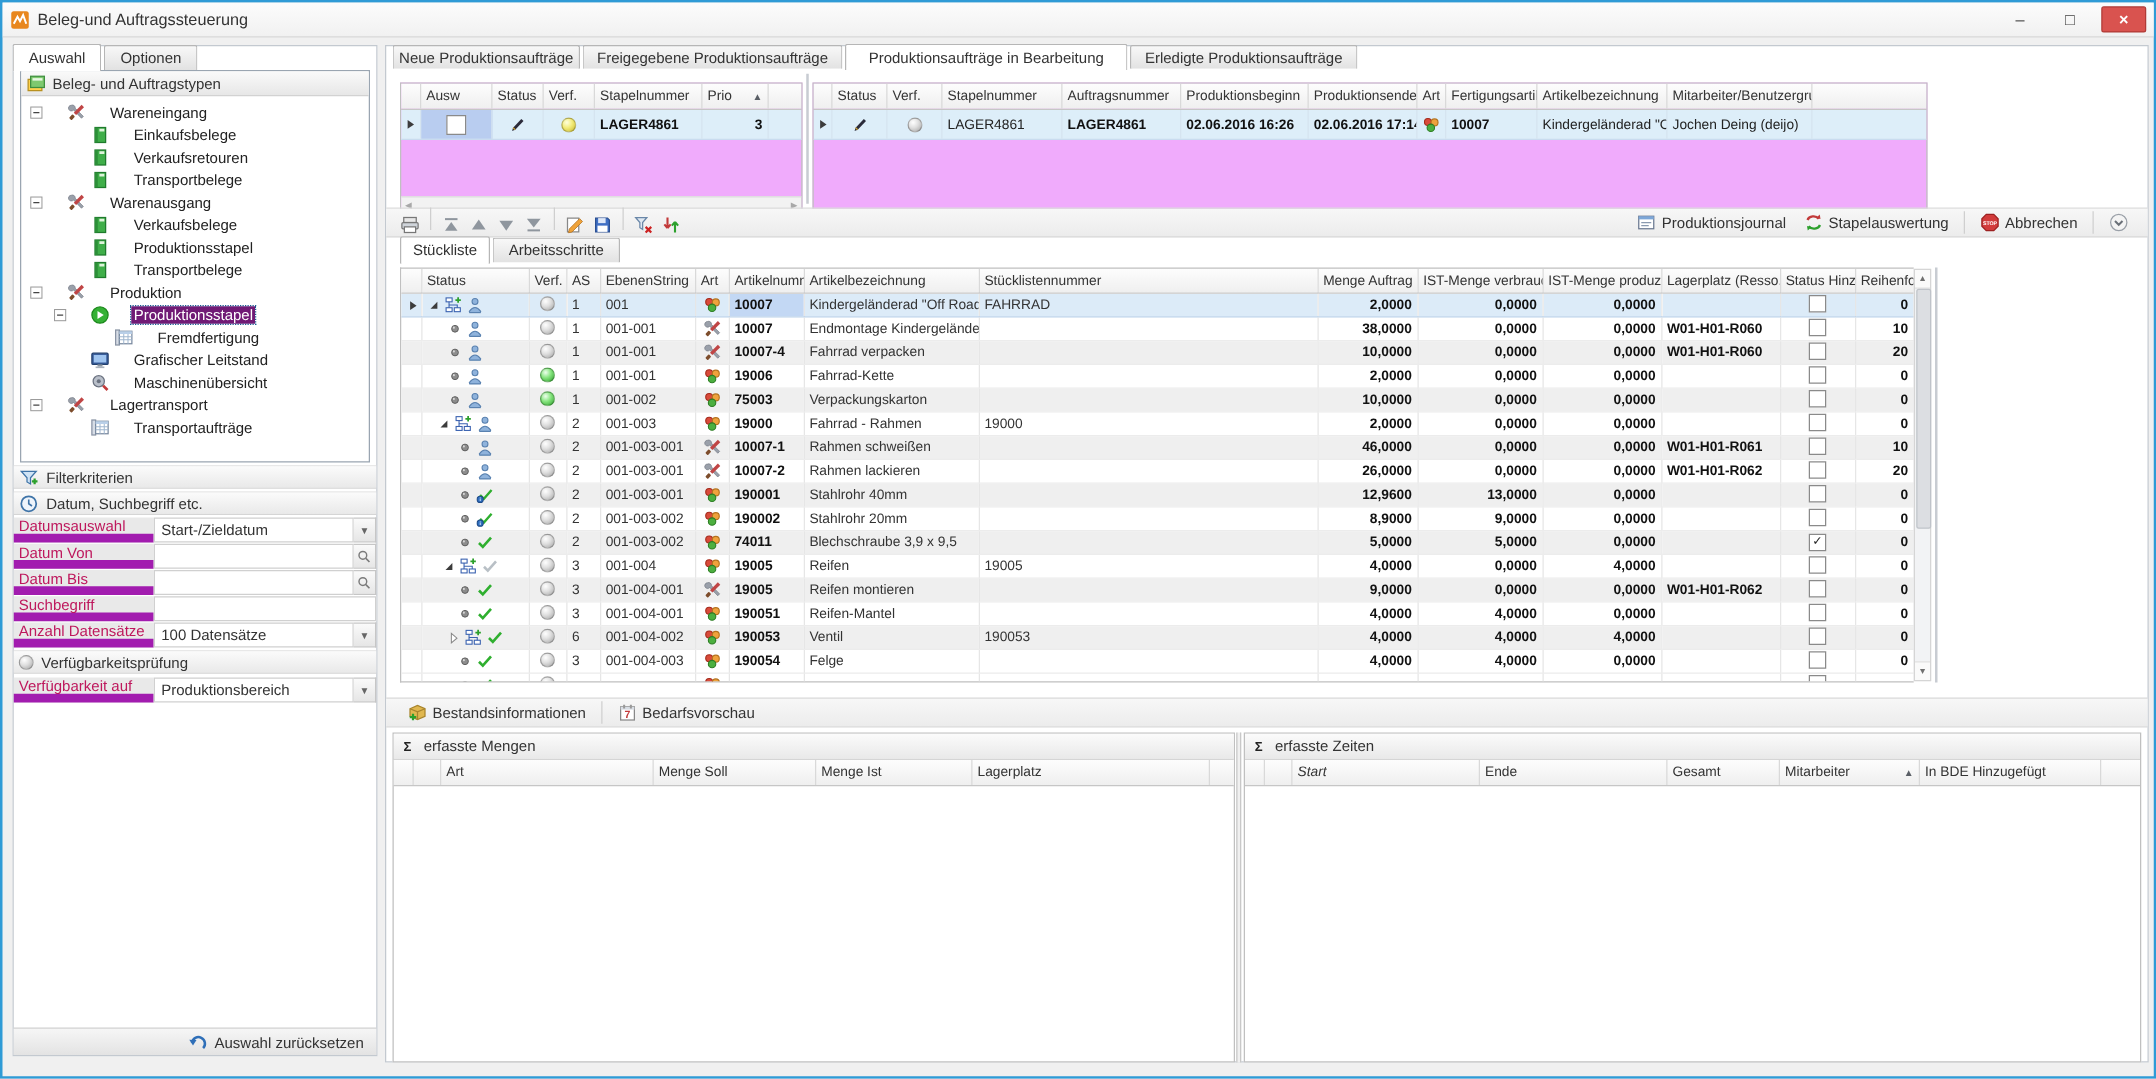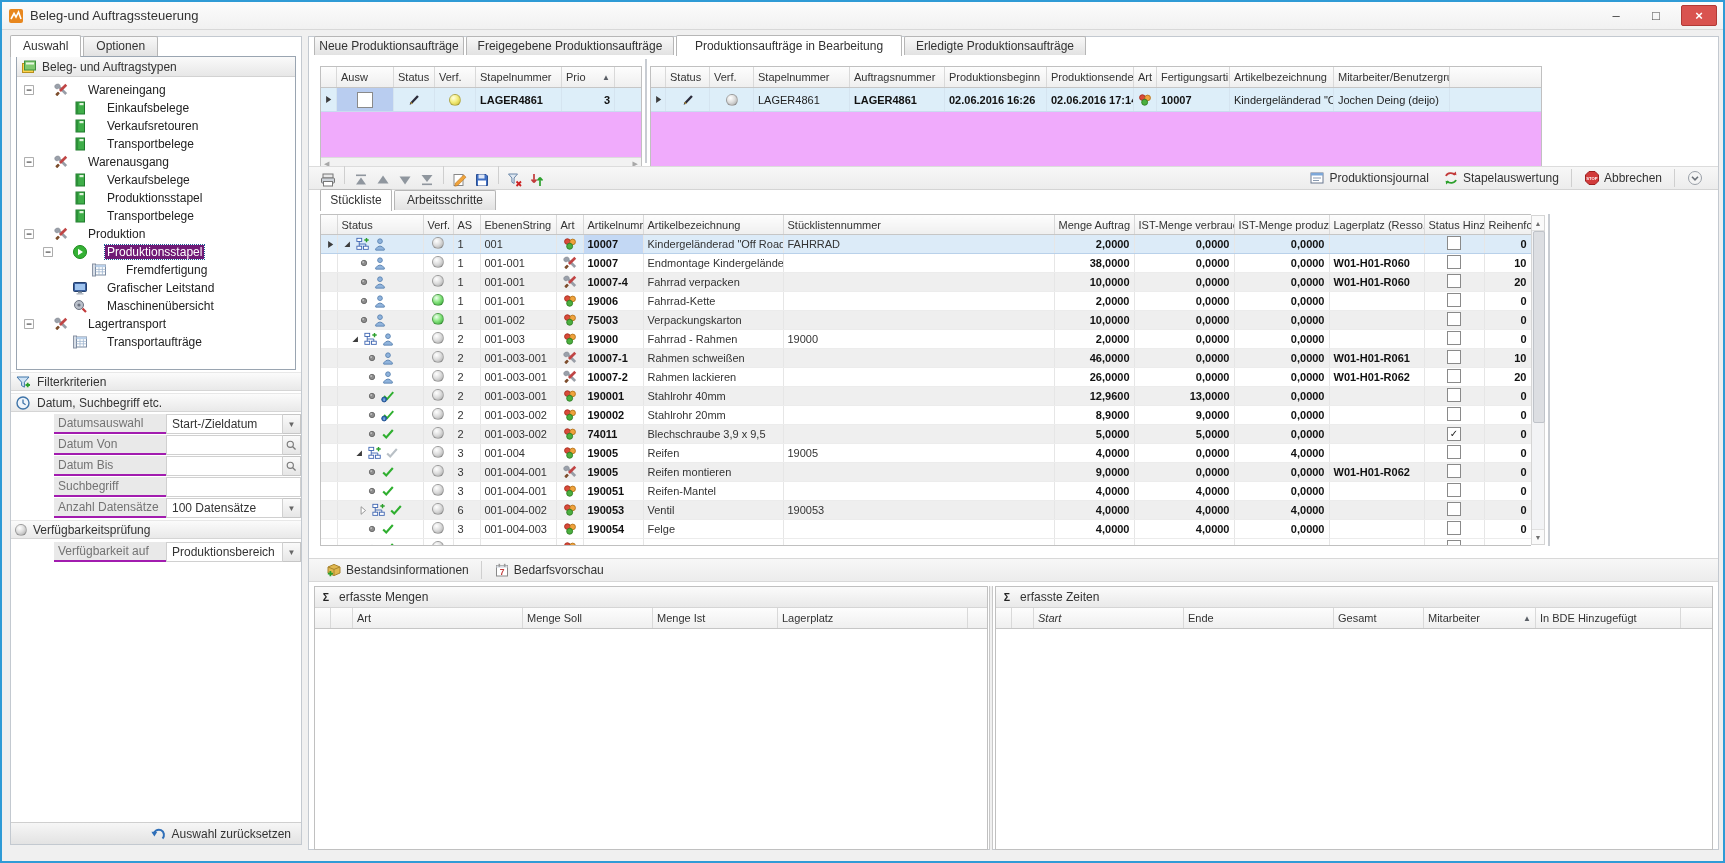--- a/index.html
+++ b/index.html
@@ -20,21 +20,21 @@
   .tab.active{background:#fff;height:21px;line-height:21px;position:relative;z-index:3;}
   .tree-box{position:absolute;left:14px;top:54px;width:280px;height:314px;background:#fff;border:1px solid #9aa5b1;box-sizing:border-box;overflow:hidden;}
   .tree-header{height:19px;background:linear-gradient(#fafafa,#e7e7e7);border-bottom:1px solid #d2d2d2;display:flex;align-items:center;padding-left:4px;gap:5px;color:#333;}
   #tree{padding-top:4px;}
   .tree-item{height:18px;display:flex;align-items:center;gap:17px;white-space:nowrap;}
   .tree-spacer{display:inline-block;width:13px;}
   .tree-label{padding:0 2px;}
   .tree-label.sel{background:#701a75;color:#fff;outline:1px dotted #1b5c94;}
   .grp-bar{position:absolute;left:9px;width:290px;height:19px;background:linear-gradient(#fbfbfb,#e9e9e9);border-top:1px solid #e8e8e8;border-bottom:1px solid #d5d5d5;display:flex;align-items:center;gap:6px;padding-left:4px;box-sizing:border-box;color:#333;}
   .flt-row{position:absolute;left:9px;width:290px;height:20px;display:flex;}
-  .flt-label{width:112px;background:#e9e9e9;border-bottom:2px solid #a21caf;display:flex;align-items:center;padding-left:4px;box-sizing:border-box;color:#737373;margin-left:43px;}
+  .flt-label{width:112px;background:#e9e9e9;border-bottom:7px solid #a21caf;display:flex;align-items:center;padding-left:4px;box-sizing:border-box;color:#be185d;}
   .flt-val{flex:1;background:#fff;border:1px solid #d0d0d0;display:flex;align-items:center;padding-left:5px;box-sizing:border-box;color:#333;}
   .flt-btn{width:18px;background:linear-gradient(#fafafa,#e6e6e6);border:1px solid #c6c6c6;border-left:none;display:flex;align-items:center;justify-content:center;color:#666;font-size:8px;box-sizing:border-box;}
   .reset-bar{position:absolute;left:9px;top:820px;width:290px;height:22px;background:linear-gradient(#f6f6f6,#e3e3e3);border-top:1px solid #cfcfcf;display:flex;align-items:center;justify-content:flex-end;gap:6px;padding-right:10px;box-sizing:border-box;color:#333;}
   
   .main-bg{position:absolute;left:306px;top:34px;width:1411px;height:814px;background:#fff;border:1px solid #c3c9d0;box-sizing:border-box;}
   #main-tabs{position:absolute;left:312px;top:33px;height:22px;white-space:nowrap;}
   #main-tabs .tab{font-size:12px;text-align:center;box-sizing:border-box;}
   
   .grid{position:absolute;top:64px;background:#f0abfc;border:1px solid #c0c0c0;box-sizing:border-box;}
   .g-hdr{display:flex;height:20px;border-bottom:1px solid #c6c6c6;background:linear-gradient(#fdfdfd,#efefef);}

